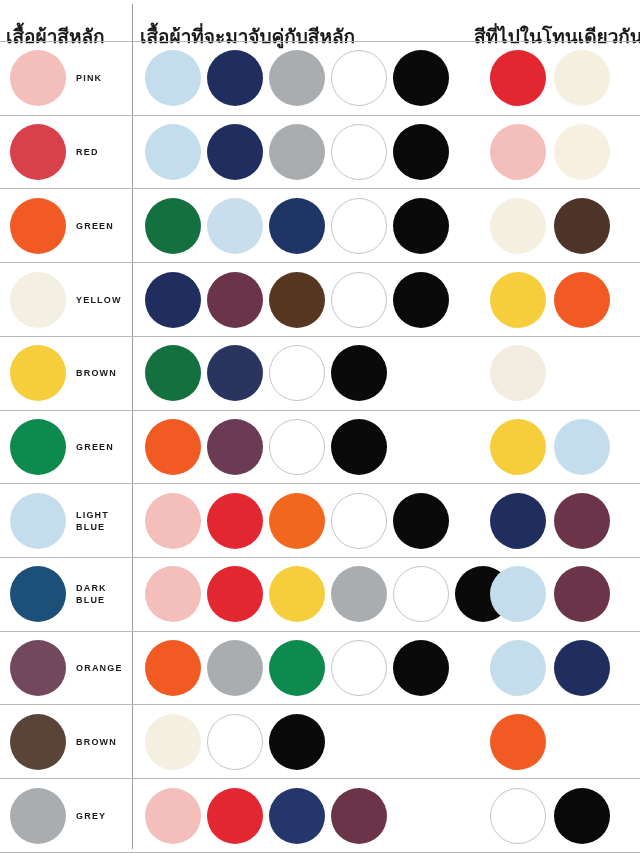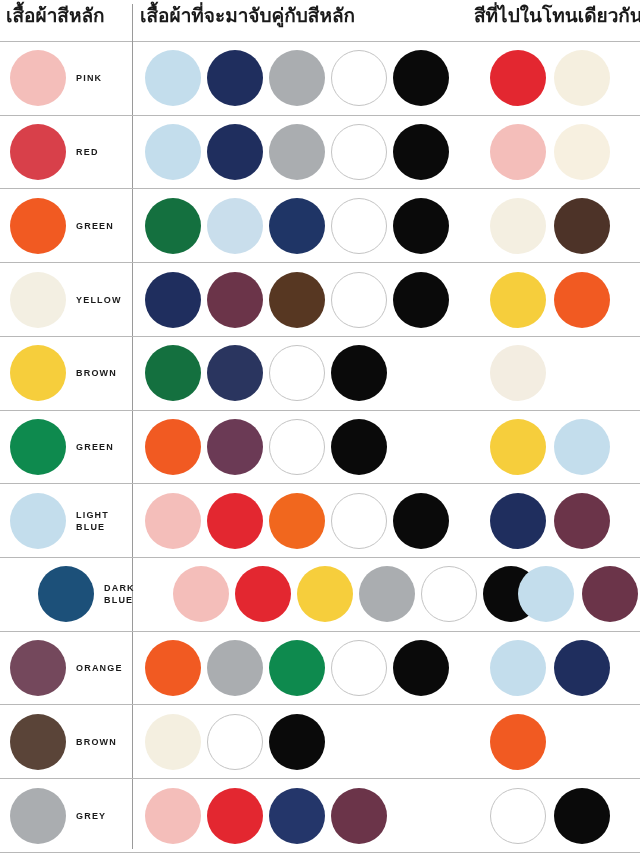--- a/index.html
+++ b/index.html
@@ -18,21 +18,21 @@
   }
 
   
   .header {
     position: relative;
     height: 42px;
     width: 640px;
   }
   .header .h-text {
     position: absolute;
-    top: 2px;
+    top: 23px;
     font-size: 19px;
     font-weight: 600;
     color: #1a1a1a;
     white-space: nowrap;
     line-height: 26px;
     font-family: "DejaVu Sans", "Liberation Sans", sans-serif;
   }
   .h1 { left: 6px; }
   .h2 { left: 140px; }
   .h3 { left: 474px; font-size: 17px; top: 9px; }
@@ -241,21 +241,21 @@
           <div class="dot dot-sm" style="background: rgb(227, 39, 48);"></div>
           <div class="dot dot-sm" style="background: rgb(241, 103, 30);"></div>
           <div class="dot dot-sm dot-outline" style="background: rgb(255, 255, 255);"></div>
           <div class="dot dot-sm" style="background: rgb(10, 10, 10);"></div>
         </div>
         <div class="col-tone">
           <div class="dot dot-sm" style="background: rgb(31, 46, 94);"></div>
           <div class="dot dot-sm" style="background: rgb(107, 52, 73);"></div>
         </div>
       </div>
-      <div class="row" style="height: 73.7273px; padding-left: 28px;">
+      <div class="row" style="height: 73.7273px;">
         <div class="col-main">
           <div class="dot dot-main" style="background: rgb(28, 80, 121);"></div>
           <div class="main-label">DARK<br>BLUE</div>
         </div>
         <div class="col-match">
           <div class="dot dot-sm" style="background: rgb(244, 190, 186);"></div>
           <div class="dot dot-sm" style="background: rgb(227, 39, 48);"></div>
           <div class="dot dot-sm" style="background: rgb(246, 206, 60);"></div>
           <div class="dot dot-sm" style="background: rgb(170, 173, 176);"></div>
           <div class="dot dot-sm dot-outline" style="background: rgb(255, 255, 255);"></div>

